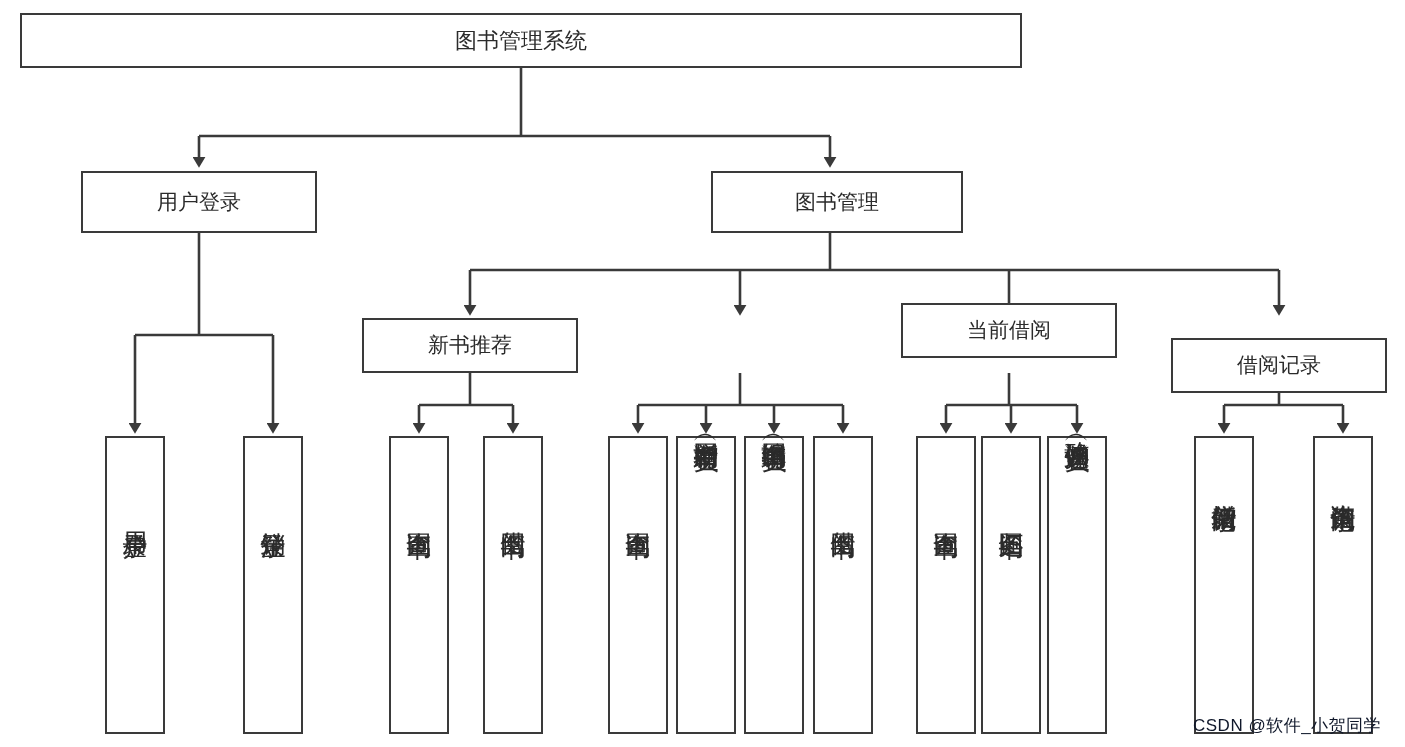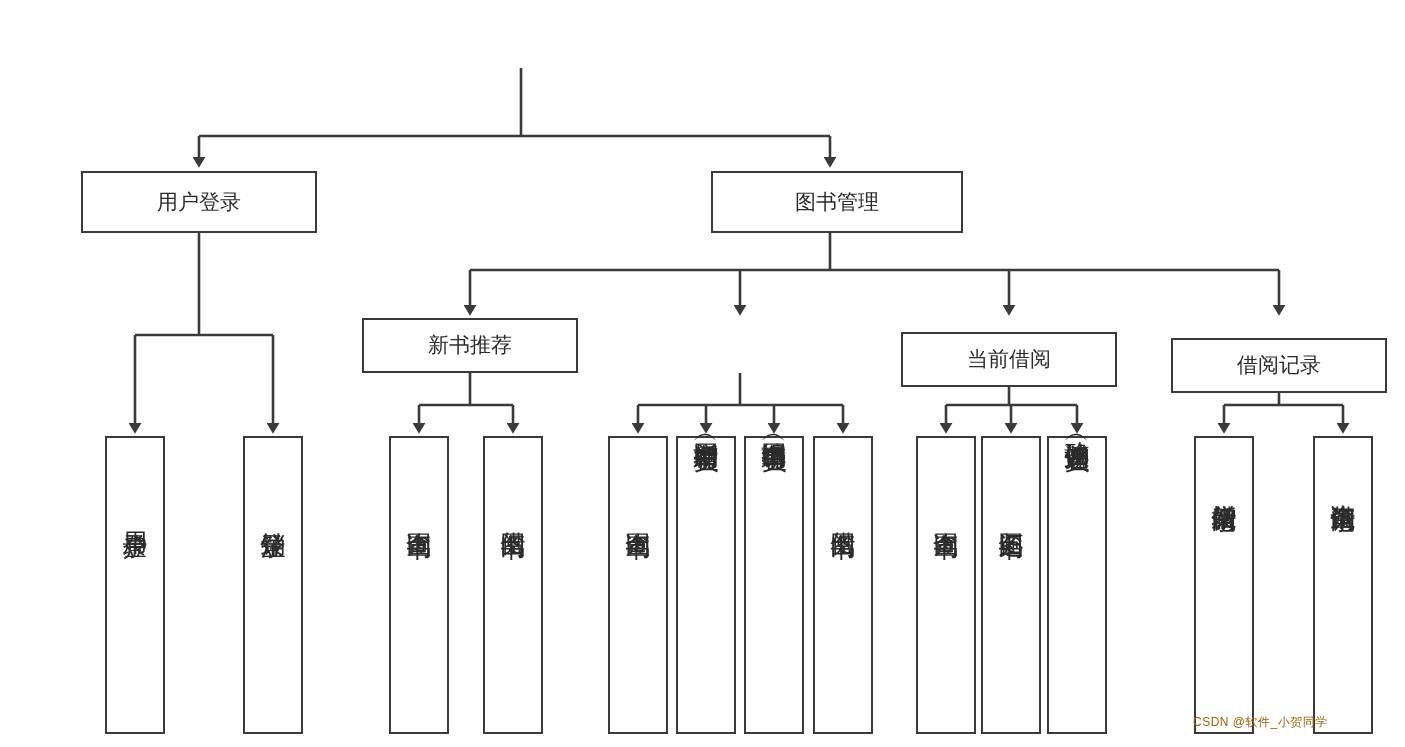--- a/index.html
+++ b/index.html
@@ -25,21 +25,21 @@
     text-orientation:upright;
     font-size:25px;
     letter-spacing:1px;
     line-height:1;
     white-space:nowrap;
   }
   .node.leaf.tall .lbl{margin-top:-16px;}
   .node.leaf.mid  .lbl{margin-top:46px;}
   .node.leaf.short .lbl{margin-top:74px;}
 
-  .watermark{position:absolute;color:#a16207;font-size:12px;
+  .watermark{position:absolute;color:#0f172a;font-size:17px;
              letter-spacing:.5px;white-space:nowrap;}
 </style>
 </head>
 <body>
 
 <div id="stage">
 
   <svg class="edges" viewBox="0 0 1405 747">
     <defs>
       <marker id="arw" markerWidth="11" markerHeight="13" refX="1.2" refY="6.5" orient="auto" markerUnits="userSpaceOnUse">
@@ -83,35 +83,38 @@
       <path d="M1011,405 L1011,424" marker-end="url(#arw)"></path>
       <path d="M1077,405 L1077,424" marker-end="url(#arw)"></path>
 
       <path d="M1279,373 L1279,405"></path>
       <path d="M1224,405 L1343,405"></path>
       <path d="M1224,405 L1224,424" marker-end="url(#arw)"></path>
       <path d="M1343,405 L1343,424" marker-end="url(#arw)"></path>
     </g>
   </svg>
 
+  <div class="node root" style="left:20px;top:13px;width:1002px;height:55px;">
+    <span class="lbl">图书管理系统</span>
+  </div>
 
   <div class="node lvl2" style="left:81px;top:171px;width:236px;height:62px;">
     <span class="lbl">用户登录</span>
   </div>
 
   <div class="node lvl2" style="left:711px;top:171px;width:252px;height:62px;">
     <span class="lbl">图书管理</span>
   </div>
 
   <div class="node lvl3" style="left:362px;top:318px;width:216px;height:55px;">
     <span class="lbl">新书推荐</span>
   </div>
 
 
-  <div class="node lvl3" style="left:901px;top:332px;width:216px;height:55px;">
+  <div class="node lvl3" style="left:901px;top:303px;width:216px;height:55px;">
     <span class="lbl">当前借阅</span>
   </div>
 
   <div class="node lvl3" style="left:1171px;top:318px;width:216px;height:55px;margin-top:20px;">
     <span class="lbl">借阅记录</span>
   </div>
 
   <div class="node leaf short" style="left:105px;top:436px;width:60px;height:298px;">
     <span class="lbl">用户登录</span>
   </div>

